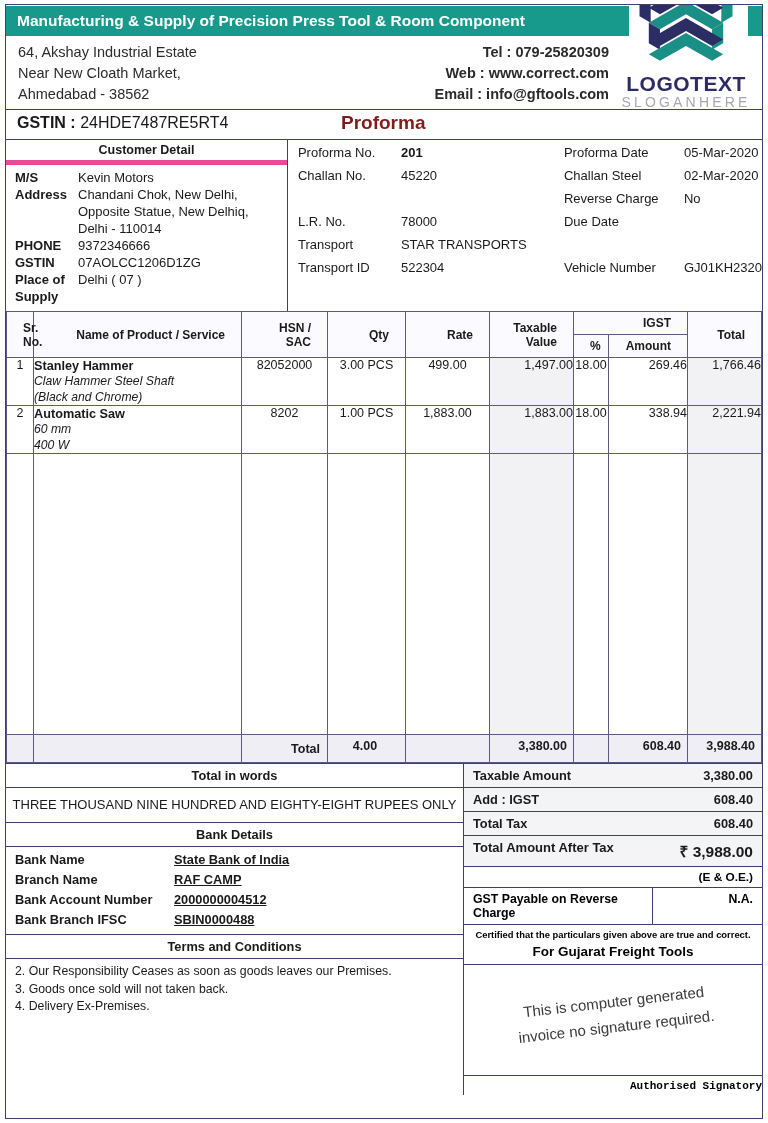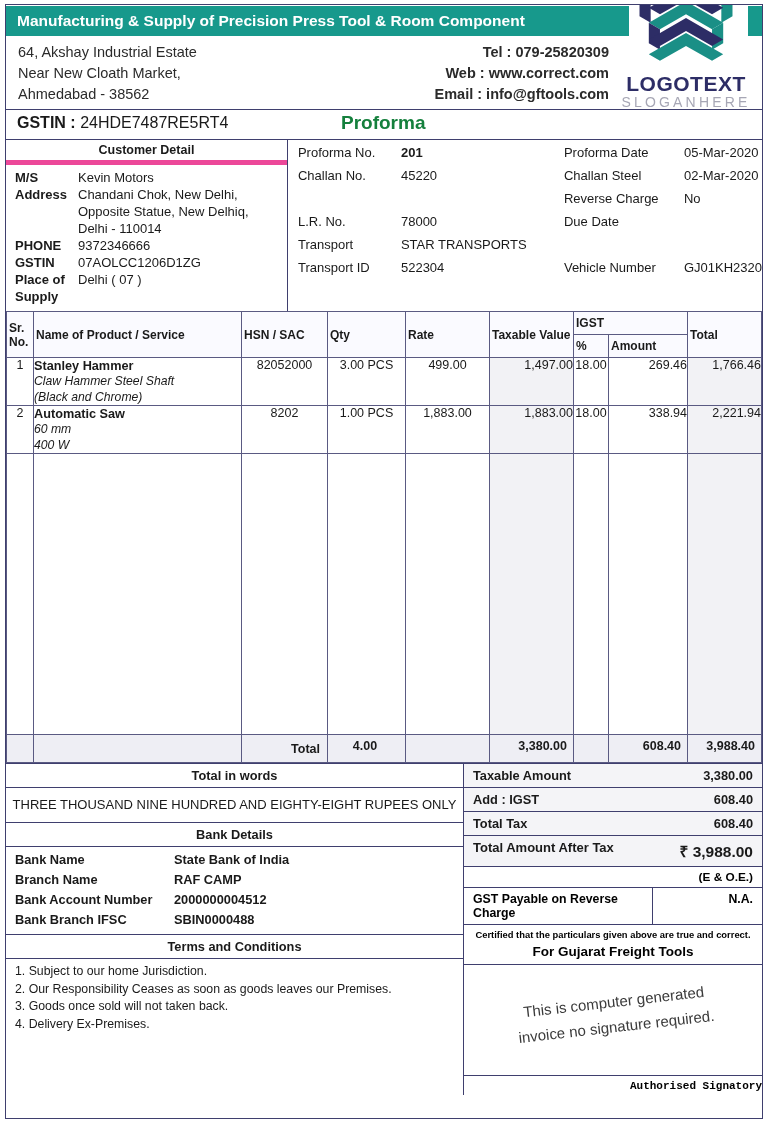--- a/index.html
+++ b/index.html
@@ -82,21 +82,21 @@
     border-top:1.5px solid #3f3f6e;
     height:29px;position:relative;
   }
   .gstin{
     position:absolute;left:11px;top:4px;font-size:16px;color:#1a1a1a;
     white-space:nowrap;
   }
   .gstin b{font-weight:bold;}
   .doctitle{
     position:absolute;left:335px;top:2px;font-size:19px;font-weight:bold;
-    color:#15803d;
+    color:#7f1d1d;
   }
 
   
   .partyrow{
     display:flex;border-top:1.5px solid #3f3f6e;
   }
   .party{
     width:305px;box-sizing:border-box;border-right:1.5px solid #3f3f6e;
   }
   .party-hd{
@@ -119,23 +119,23 @@
   
   table.items{
     border-collapse:collapse;width:100%;table-layout:fixed;
   }
   table.items th,table.items td{
     border:1px solid #5a5a82;
     font-size:12.5px;color:#1a1a1a;
     padding:0;
   }
   table.items thead th{
-    font-weight:bold;font-size:12px;text-align:left;
+    font-weight:bold;font-size:12px;text-align:right;
     background:#fafaff;
-    padding:4px 2px;
+    padding:4px 16px;
   }
   .c-sr{width:27px;}
   .c-name{width:208px;}
   .c-hsn{width:86px;}
   .c-qty{width:78px;}
   .c-rate{width:84px;}
   .c-tax{width:84px;}
   .c-pct{width:35px;}
   .c-amt{width:79px;}
   .c-tot{width:null;}
@@ -164,21 +164,21 @@
     text-align:center;font-weight:bold;font-size:12.8px;color:#1a1a1a;
     padding:4px 0;border-bottom:1.5px solid #3f3f6e;
   }
   .words{
     text-align:center;font-size:13px;color:#1a1a1a;padding:9px 6px 10px 6px;
     border-bottom:1.5px solid #3f3f6e;
   }
   .bank-rows{border-bottom:1.5px solid #3f3f6e;padding:3px 0 4px 0;}
   .brow{display:flex;font-size:12.8px;line-height:20px;color:#1a1a1a;}
   .brow .bk{width:168px;padding-left:9px;box-sizing:border-box;font-weight:bold;}
-  .brow .bv{flex:1;font-weight:bold;}
+  .brow .bv{flex:1;font-weight:bold;text-decoration:underline;}
   .terms-body{padding:4px 0 4px 9px;font-size:12.3px;line-height:17.5px;color:#1a1a1a;min-height:92px;}
 
   .tx{display:flex;font-size:12.8px;color:#1a1a1a;border-bottom:1.5px solid #3f3f6e;background:#f4f4f7;}
   .tx .txk{flex:1;padding:4px 0 4px 9px;font-weight:bold;}
   .tx .txv{padding:4px 9px 4px 0;text-align:right;font-weight:bold;}
   .tx.big .txk{font-size:13px;}
   .tx.big .txv{font-size:15.5px;}
   .eoe{text-align:right;padding:3px 9px 3px 0;font-size:11.8px;font-weight:bold;border-bottom:1.5px solid #3f3f6e;}
   .rcrow{display:flex;border-bottom:1.5px solid #3f3f6e;}
   .rcrow .rck{flex:1;padding:4px 0 4px 9px;font-size:12.3px;font-weight:bold;border-right:1.5px solid #3f3f6e;}
@@ -416,21 +416,20 @@
           <div class="bv">2000000004512</div>
         </div>
         <div class="brow">
           <div class="bk">Bank Branch IFSC</div>
           <div class="bv">SBIN0000488</div>
         </div>
       </div>
 
       <div class="band-hd">Terms and Conditions</div>
       <div class="terms-body">
-        <div>1. Subject to our home Jurisdiction.</div>
         <div>2. Our Responsibility Ceases as soon as goods leaves our Premises.</div>
         <div>3. Goods once sold will not taken back.</div>
         <div>4. Delivery Ex-Premises.</div>
       </div>
     </div>
 
     <div class="lower-r">
       <div class="tx">
         <div class="txk">Taxable Amount</div>
         <div class="txv">3,380.00</div>

